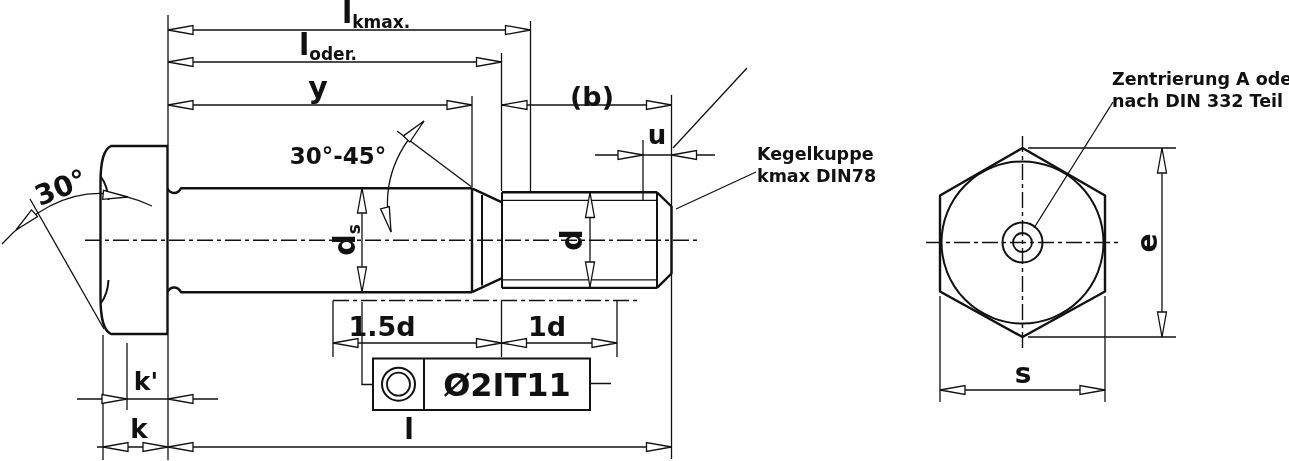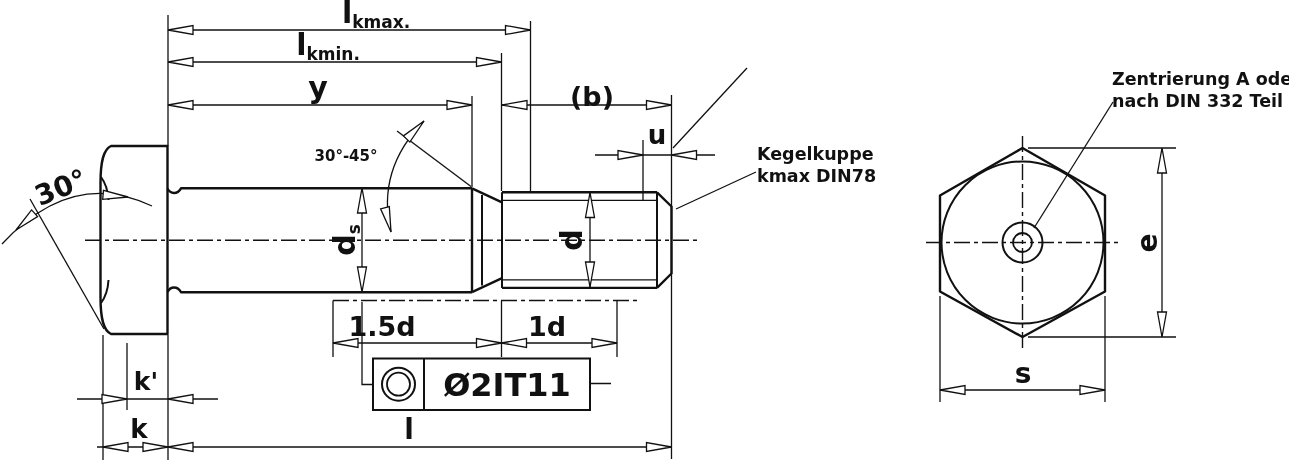--- a/index.html
+++ b/index.html
@@ -149,31 +149,31 @@
         <path d="M 1105,390 L 1080,394.5 L 1080,385.5 Z" fill="#fff" stroke="#111" stroke-width="1.3"></path>
         <path d="M 16,230 L 31.56753290831999,209.92758312638028 L 37.58970836554971,216.6158865556768 Z" fill="#fff" stroke="#111" stroke-width="1.3"></path>
         <path d="M 128,197 L 102.7029317053419,199.3039825727214 L 103.48733339007082,190.3382302898957 Z" fill="#fff" stroke="#111" stroke-width="1.3"></path>
         <path d="M 424,121 L 409.87056984004903,142.10945767553176 L 403.39651163700114,135.85753234140077 Z" fill="#fff" stroke="#111" stroke-width="1.3"></path>
         <path d="M 391,232 L 380.5856218417663,208.83125537329857 L 389.31828337825027,206.65395831290158 Z" fill="#fff" stroke="#111" stroke-width="1.3"></path>
       </g>
   </svg>
 
   <div class="lbl" style="left:376px;top:13px;"><span class="big">l</span><span class="sub">kmax.</span></div>
 
-  <div class="lbl" style="left:328px;top:45px;"><span class="big">l</span><span class="sub">kmin.</span></div>
+  <div class="lbl" style="left:328px;top:45px;"><span class="big">l</span><span class="sub">oder.</span></div>
 
   <div class="lbl" style="left:318px;top:88px;font-size:30px;">y</div>
 
   <div class="lbl" style="left:592px;top:96px;font-size:27px;">(b)</div>
 
   <div class="lbl" style="left:657px;top:135px;font-size:26px;">u</div>
 
   <div class="lbl tilt" style="left:61px;top:188px;font-size:28px;">30°</div>
 
-  <div class="lbl" style="left:338px;top:156px;font-size:15px;margin-left:8px;">30°-45°</div>
+  <div class="lbl" style="left:338px;top:156px;font-size:23px;">30°-45°</div>
 
   <div class="lbl rot" style="left:345px;top:240px;"><span class="big">d</span><span class="sub">s</span></div>
 
   <div class="lbl rot" style="left:572px;top:240px;font-size:30px;">d</div>
 
   <div class="lbl" style="left:382px;top:326px;font-size:27px;">1.5d</div>
 
   <div class="lbl" style="left:547px;top:326px;font-size:27px;text-align:center;">1d</div>
 
   <div class="lbl" style="left:507px;top:385px;font-size:32px;">Ø2IT11</div>

